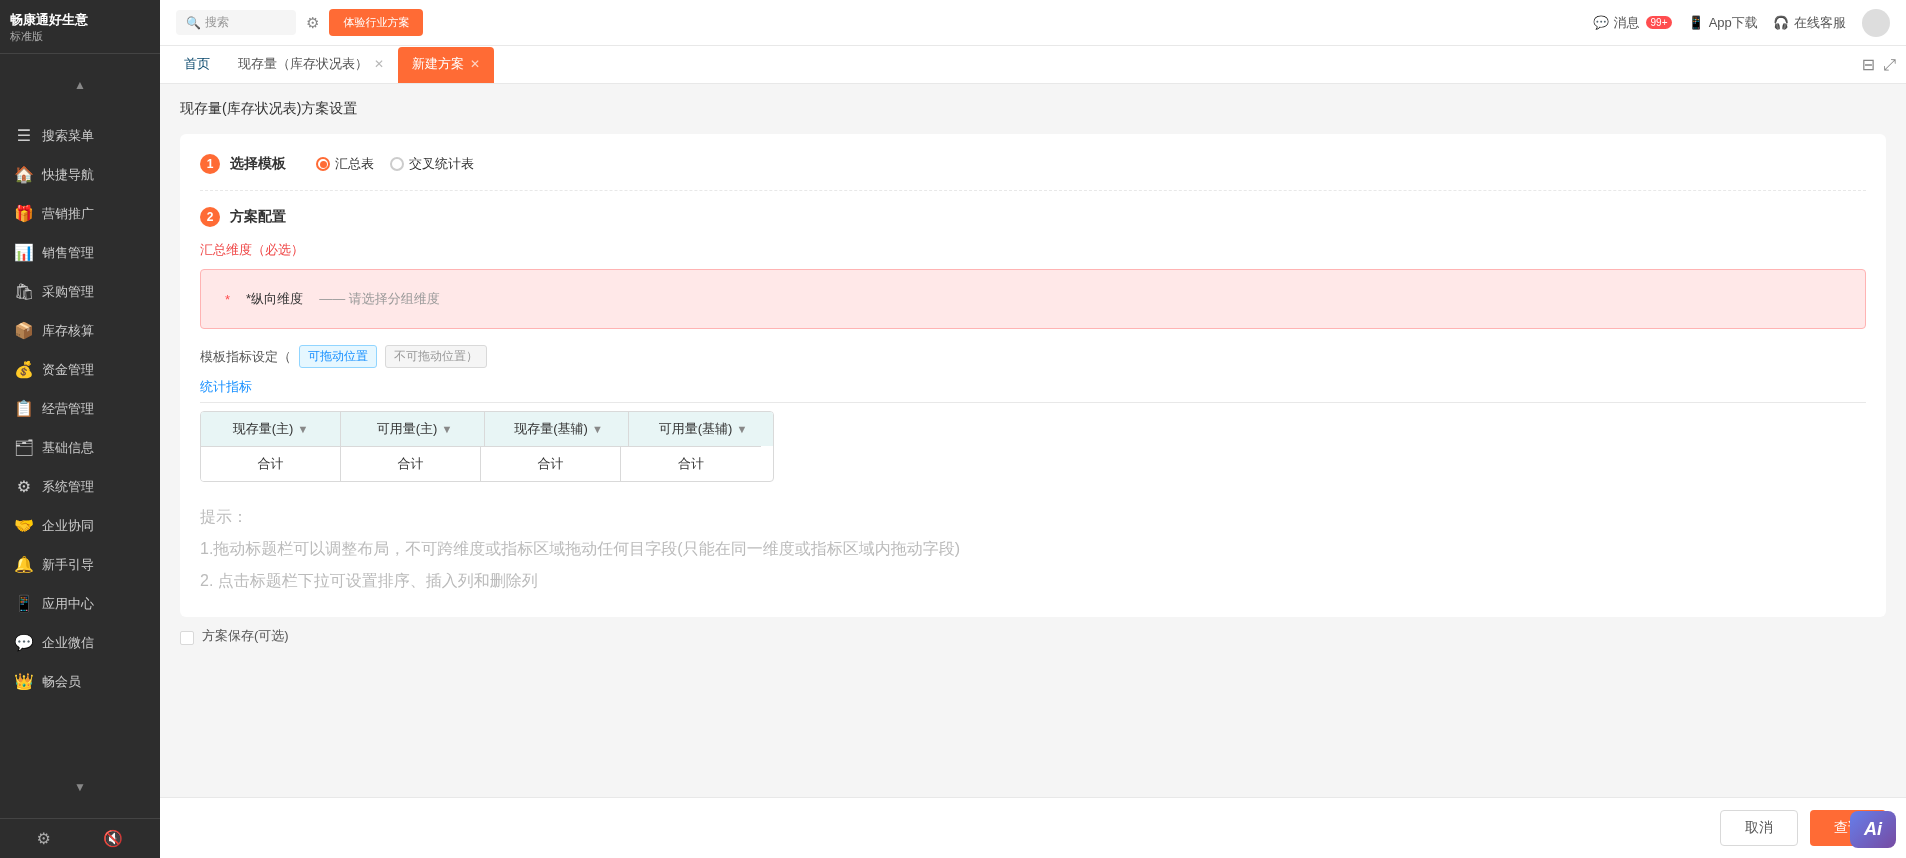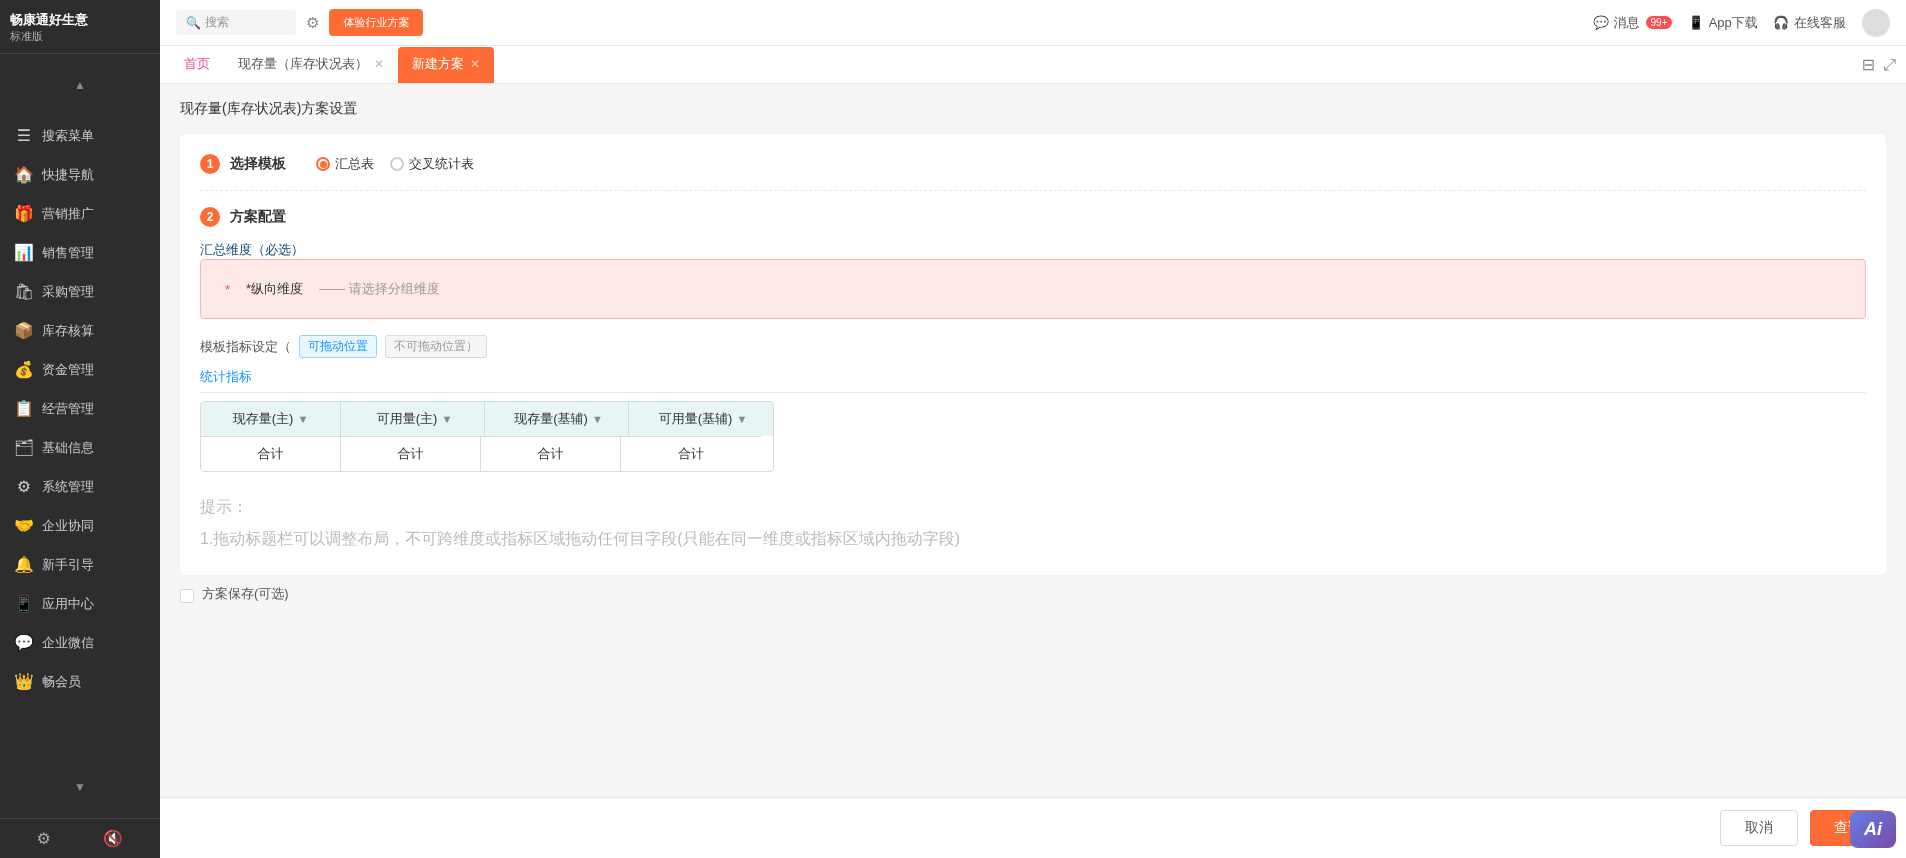--- a/index.html
+++ b/index.html
@@ -126,21 +126,21 @@
       cursor: pointer;
       border-bottom: 2px solid transparent;
       white-space: nowrap;
     }
     .tab.active {
       background: #ff6b35;
       color: #fff;
       border-radius: 4px 4px 0 0;
     }
     .tab .close-x { font-size: 12px; color: inherit; opacity: 0.7; }
-    .tab-home { color: #ec4899; }
+    .tab-home { color: #0c4a6e; }
     .tab-normal { color: #555; border-bottom: 2px solid transparent; }
     .tab-normal .close-x { color: #999; }
     .tabs-right { margin-left: auto; display: flex; align-items: center; gap: 8px; }
     .tabs-right-icon { color: #888; cursor: pointer; font-size: 16px; }
 
     
     .content-area {
       flex: 1;
       overflow-y: auto;
       background: #f5f5f5;
@@ -191,21 +191,21 @@
       content: '';
       width: 7px; height: 7px;
       border-radius: 50%;
       background: #ff6b35;
     }
     .radio-dot.unchecked { border-color: #ccc; }
 
     .divider { border: none; border-top: 1px dashed #e8e8e8; margin: 16px 0; }
 
     
-    .subsection-label { font-size: 13px; color: #0c4a6e; }
+    .subsection-label { font-size: 13px; color: #ef4444; margin-bottom: 10px; }
 
     .vertical-dim-box {
       background: #ffe8e8;
       border: 1px solid #ffb3b3;
       border-radius: 4px;
       padding: 20px 24px;
       margin-bottom: 16px;
       display: flex;
       align-items: center;
       gap: 16px;
@@ -545,20 +545,23 @@
             <div class="stats-table-cell">合计</div>
           </div>
         </div>
       </div>
 
       <div class="tips-area">
         <div>提示：</div>
         <div class="tip-item">
           <span>1.拖动标题栏可以调整布局，不可跨维度或指标区域拖动任何目字段(只能在同一维度或指标区域内拖动字段)</span>
         </div>
+        <div class="tip-item">
+          <span>2. 点击标题栏下拉可设置排序、插入列和删除列</span>
+        </div>
       </div>
 
     </div>
 
     <div class="save-row">
       <div class="checkbox-box"></div>
       <span>方案保存(可选)</span>
     </div>
 
   </div>

